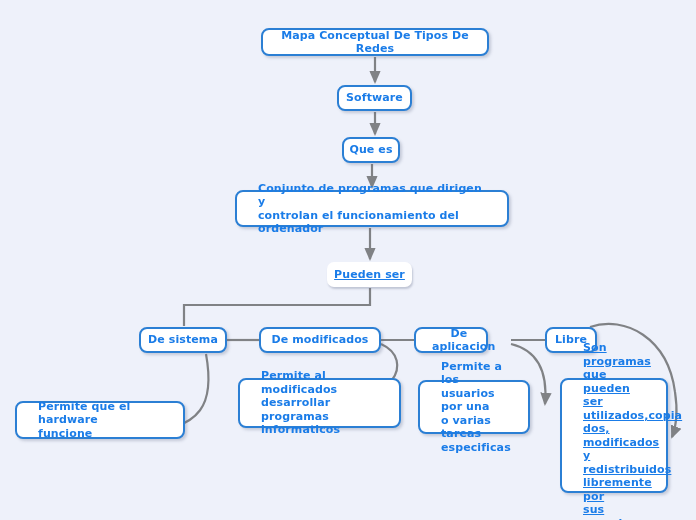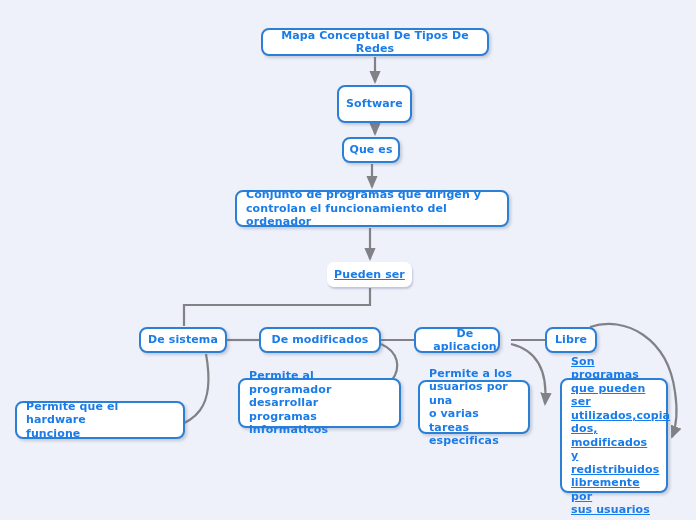--- a/index.html
+++ b/index.html
@@ -42,38 +42,38 @@
     display: flex;
     align-items: center;
     z-index: 2;
   }
   .node .label {
     display: block;
     width: 100%;
     white-space: pre-line;
   }
   .node.center .label { text-align: center; }
-  .node.left-align { padding: 6px 9px; }
+  .node.left-align { padding: 6px 21px; }
   .node.left-align .label { text-align: left; }
   .node.plain {
     border: none;
     border-radius: 7px;
     box-shadow: 1px 2px 2px rgba(90,100,130,0.30);
     justify-content: center;
     text-decoration: underline;
   }
   
   #node-title       { left: 261px; top: 28px;  width: 228px; height: 28px; justify-content: center; }
-  #node-software    { left: 337px; top: 85px;  width: 75px;  height: 38px; justify-content: center; }
+  #node-software    { left: 337px; top: 85px;  width: 75px;  height: 26px; justify-content: center; }
   #node-quees       { left: 342px; top: 137px; width: 58px;  height: 26px; justify-content: center; }
   #node-definicion  { left: 235px; top: 190px; width: 274px; height: 37px; }
   #node-puedenser   { left: 327px; top: 262px; width: 85px;  height: 25px; }
   #node-sistema     { left: 139px; top: 327px; width: 88px;  height: 26px; justify-content: center; }
   #node-programacion{ left: 259px; top: 327px; width: 122px; height: 26px; justify-content: center; }
-  #node-aplicacion  { left: 414px; top: 327px; width: 86px;  height: 26px; justify-content: flex-end; padding-left: 16px; }
+  #node-aplicacion  { left: 414px; top: 327px; width: 74px;  height: 26px; justify-content: flex-end; padding-left: 16px; }
   #node-libre       { left: 545px; top: 327px; width: 52px;  height: 26px; justify-content: flex-start; }
   #node-hardware    { left: 15px;  top: 401px; width: 170px; height: 38px; }
   #node-programador { left: 238px; top: 378px; width: 163px; height: 50px; }
   #node-usuarios    { left: 418px; top: 380px; width: 112px; height: 54px; }
   #node-sonprogs    { left: 560px; top: 378px; width: 108px; height: 115px; text-decoration: underline; }
 </style>
 </head>
 <body>
 
 <div id="canvas">
@@ -147,21 +147,21 @@
   <div class="node center" id="node-libre">
     <span class="label">Libre</span>
   </div>
 
   <div class="node left-align" id="node-hardware">
     <span class="label">Permite que el hardware
 funcione</span>
   </div>
 
   <div class="node left-align" id="node-programador">
-    <span class="label">Permite al programador
+    <span class="label">Permite al modificados
 desarrollar programas
 informaticos</span>
   </div>
 
   <div class="node left-align" id="node-usuarios">
     <span class="label">Permite a los
 usuarios por una
 o varias tareas
 especificas</span>
   </div>

